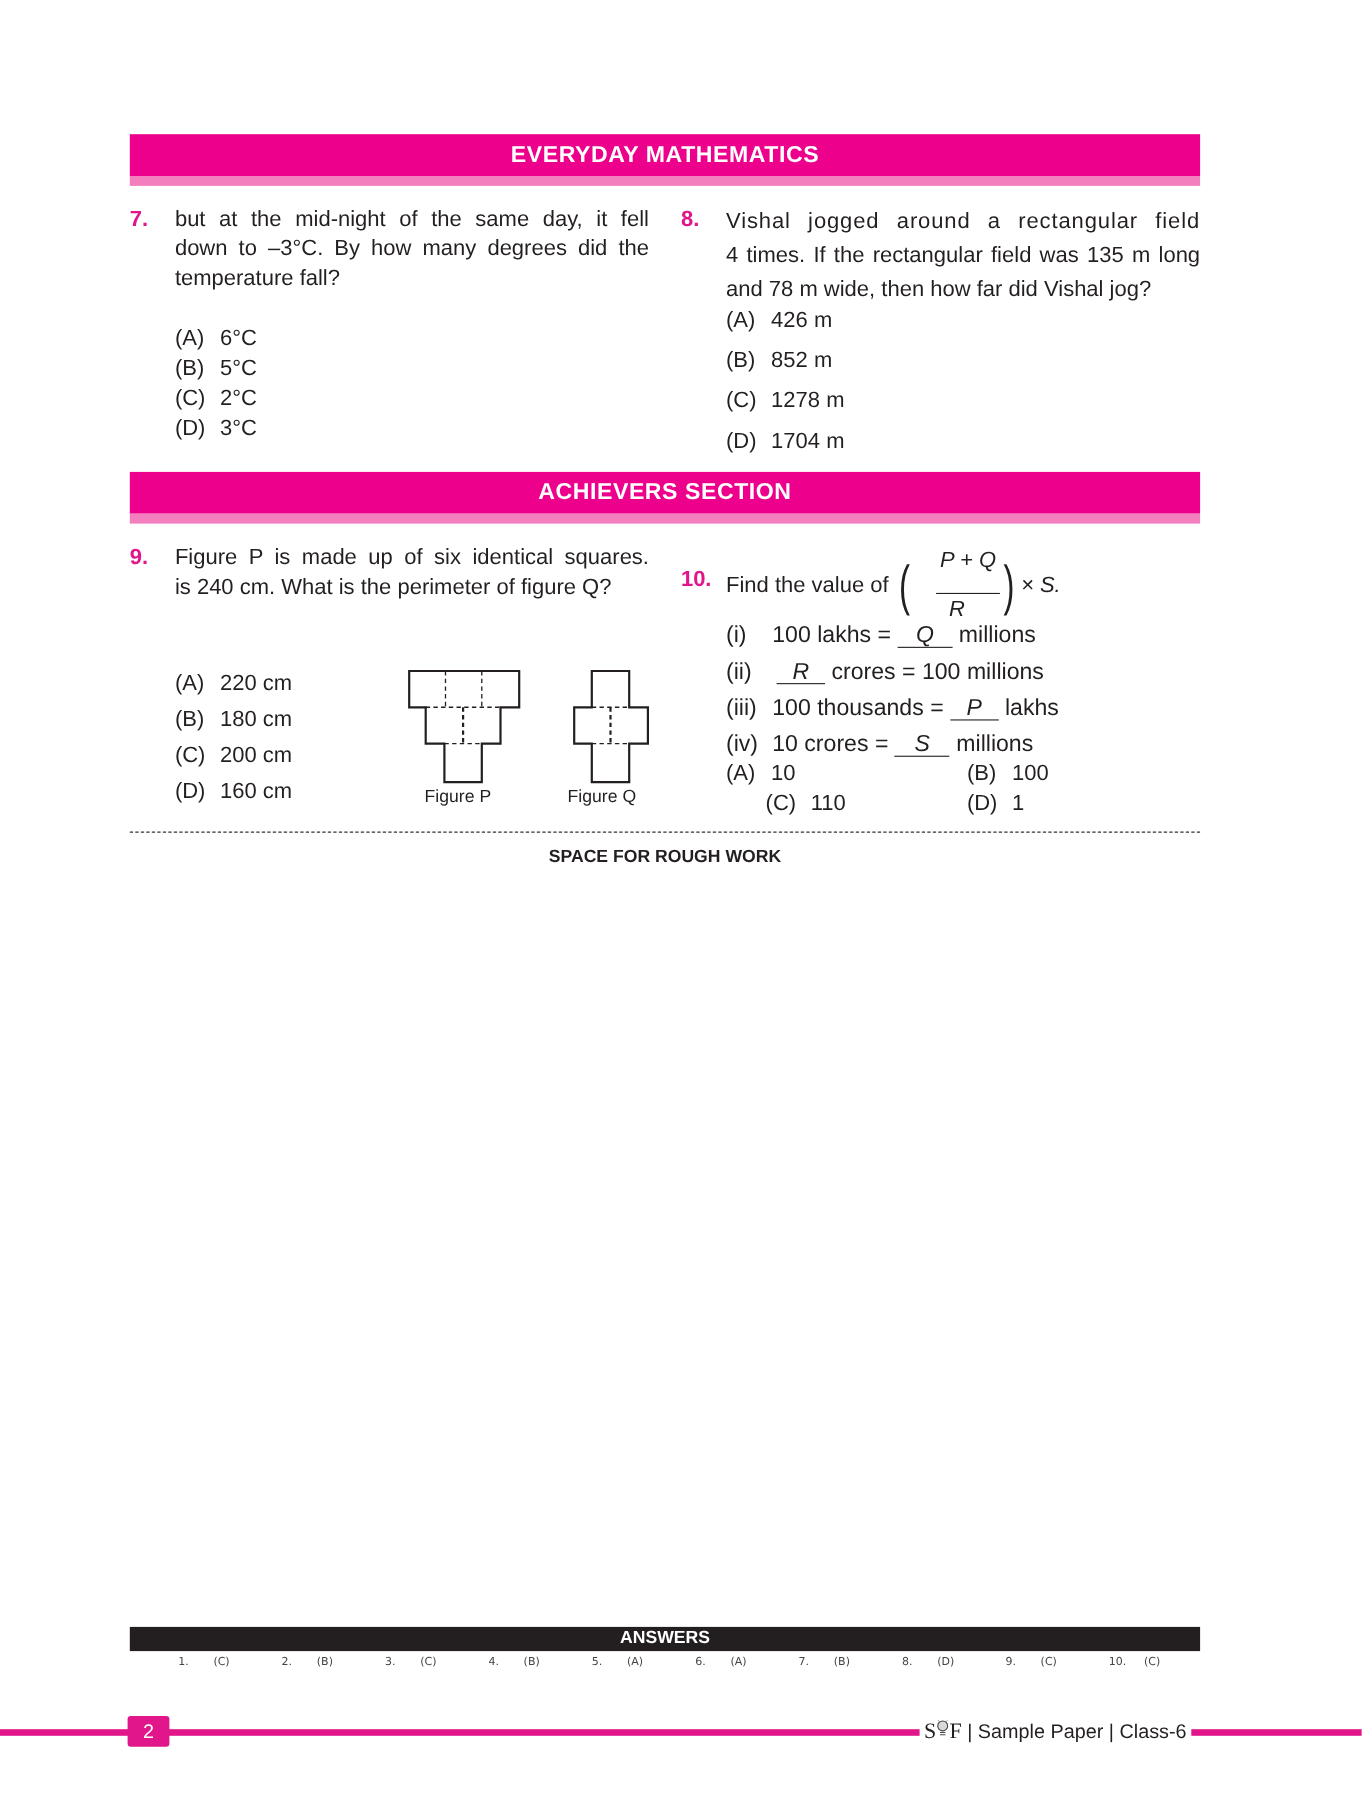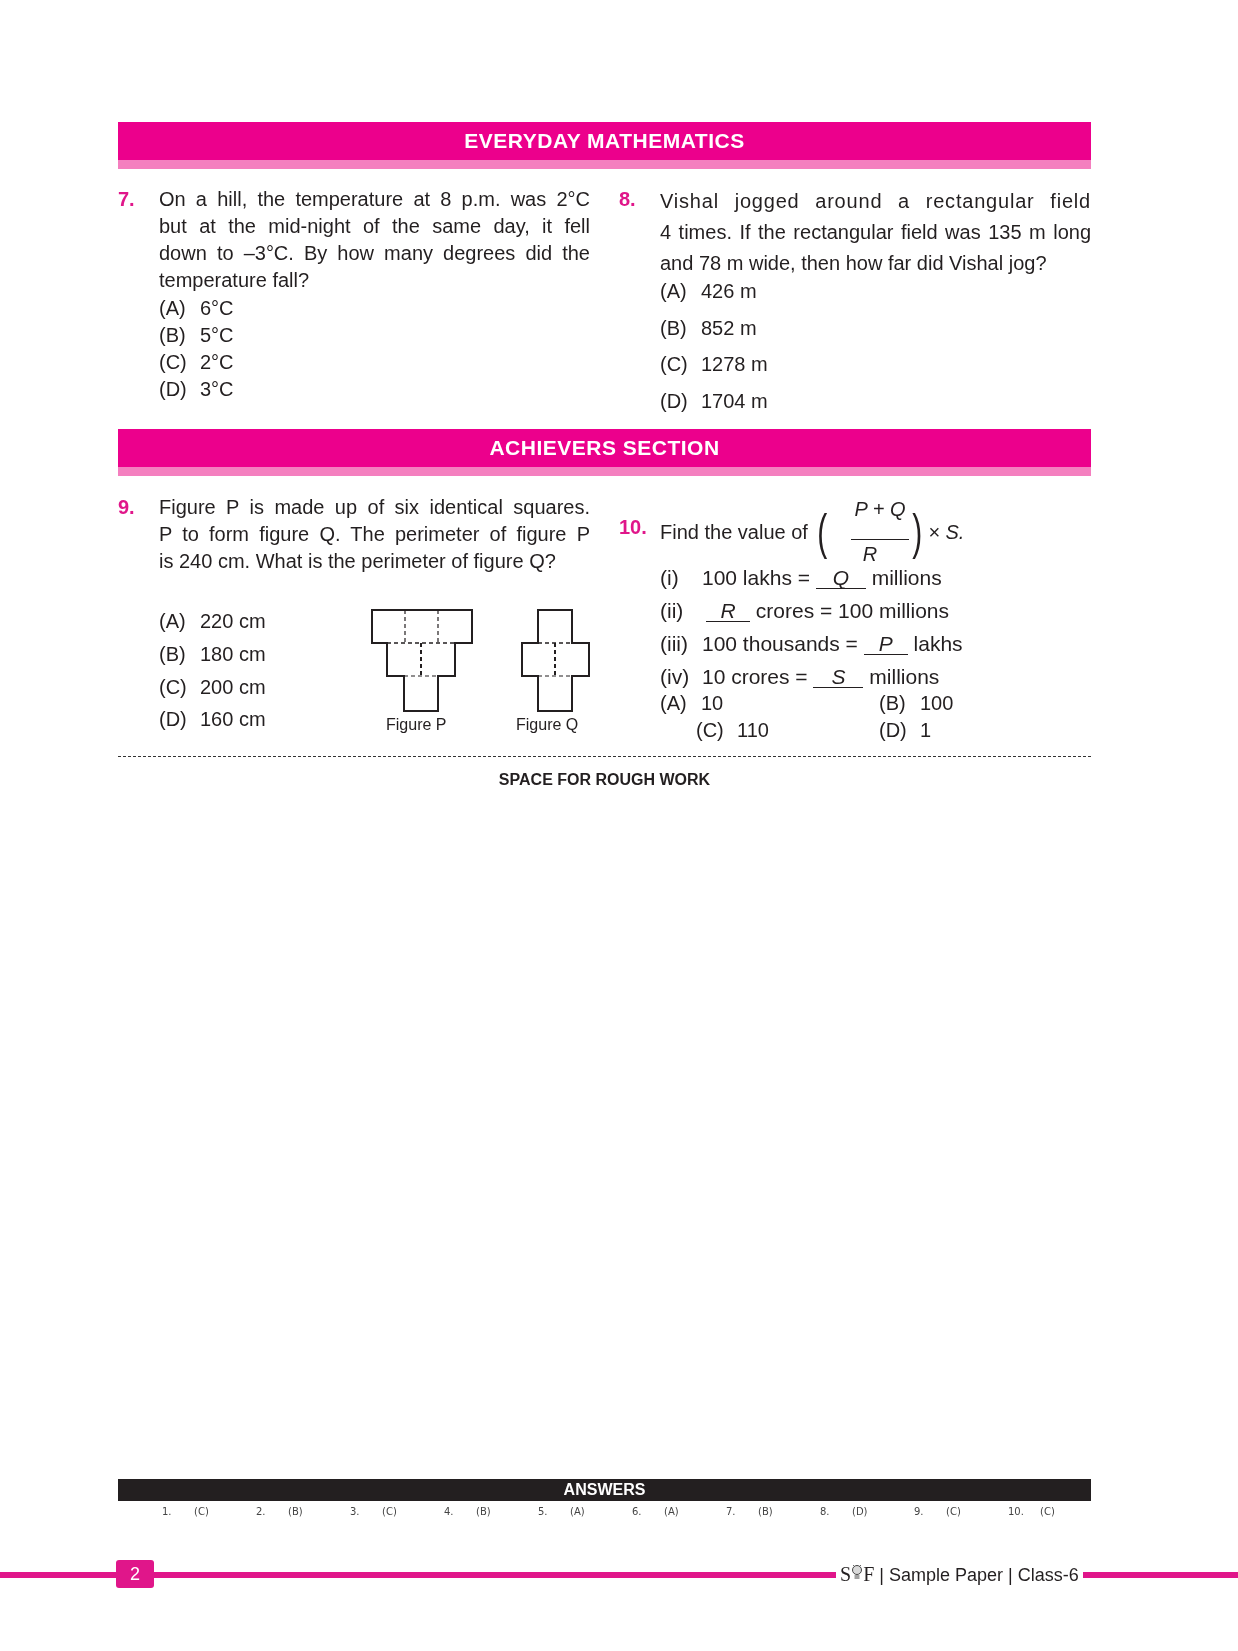--- a/index.html
+++ b/index.html
@@ -45,21 +45,20 @@
 <body>
 
 <div class="section-banner" style="top:122px;">
   <div class="bar">EVERYDAY MATHEMATICS</div>
   <div class="under"></div>
 </div>
 
 <div>
   <div class="qnum" style="left:118px; top:188px;">7.</div>
   <div class="q" style="left:159px; top:186px; width:431px;">
-    <div class="qtext" style="text-align-last: justify;">On a hill, the temperature at 8 p.m. was 2°C</div>
     <div class="qtext" style="text-align-last: justify;">but at the mid-night of the same day, it fell</div>
     <div class="qtext" style="text-align-last: justify;">down to –3°C. By how many degrees did the</div>
     <div class="qtext">temperature fall?</div>
   </div>
   <div class="opt" style="left:159px; top:297px;"><span class="lab">(A)</span><span>6°C</span></div>
   <div class="opt" style="left:159px; top:324px;"><span class="lab">(B)</span><span>5°C</span></div>
   <div class="opt" style="left:159px; top:351px;"><span class="lab">(C)</span><span>2°C</span></div>
   <div class="opt" style="left:159px; top:378px;"><span class="lab">(D)</span><span>3°C</span></div>
 </div>
 
@@ -78,21 +77,20 @@
 
 <div class="section-banner" style="top:429px;">
   <div class="bar">ACHIEVERS SECTION</div>
   <div class="under"></div>
 </div>
 
 <div>
   <div class="qnum" style="left:118px; top:496px;">9.</div>
   <div class="q" style="left:159px; top:494px; width:431px;">
     <div class="qtext" style="text-align-last: justify;">Figure P is made up of six identical squares.</div>
-    <div class="qtext" style="text-align-last: justify;">P to form figure Q. The perimeter of figure P</div>
     <div class="qtext">is 240 cm. What is the perimeter of figure Q?</div>
   </div>
   <div class="opt" style="left:159px; top:610px;"><span class="lab">(A)</span><span>220 cm</span></div>
   <div class="opt" style="left:159px; top:643px;"><span class="lab">(B)</span><span>180 cm</span></div>
   <div class="opt" style="left:159px; top:676px;"><span class="lab">(C)</span><span>200 cm</span></div>
   <div class="opt" style="left:159px; top:708px;"><span class="lab">(D)</span><span>160 cm</span></div>
 
   <svg class="abs" style="left:370px; top:608px;" width="106" height="106" viewBox="0 0 106 106">
     <g fill="none" stroke="#231f20">
       <path d="M2,2 H102 V35 H85 V68 H68 V103 H34 V68 H17 V35 H2 Z" stroke-width="2"></path>

